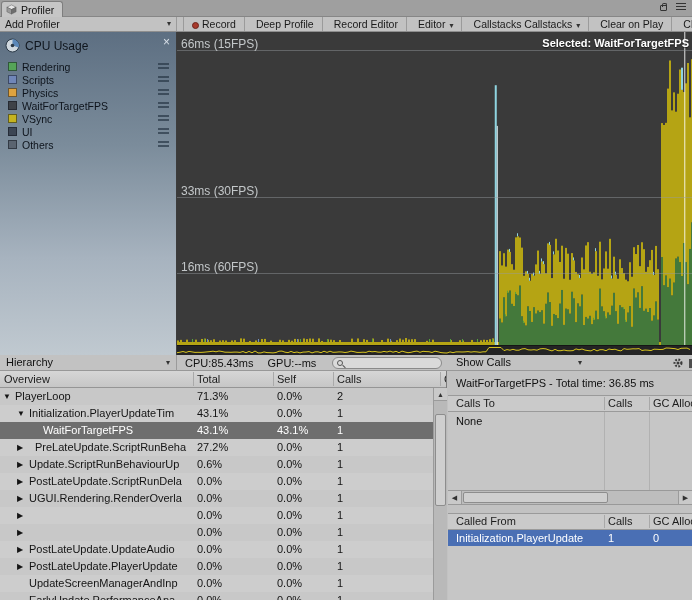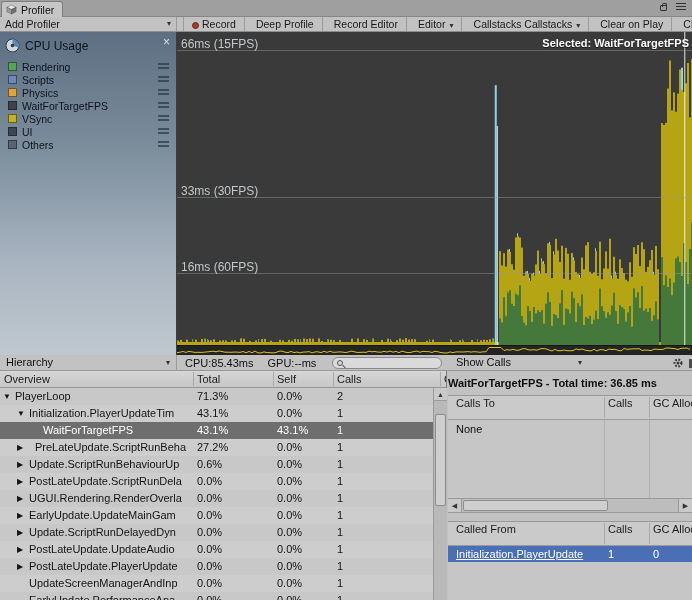--- a/index.html
+++ b/index.html
@@ -72,40 +72,40 @@
   .trow.alt{background:#cdcdcd;}
   .trow.sel{background:#6e6e6e;}
   .trow span{position:absolute;top:0;line-height:17px;white-space:nowrap;overflow:hidden;color:#141414;}
   .trow.sel span{color:#fff;}
   .arrow{font-size:8px;top:1px;color:#2e2e2e;}
   .vscroll{position:absolute;left:433px;top:17px;bottom:0;width:14px;background:#b9b9b9;border-left:1px solid #9b9b9b;}
   .vs-up{position:absolute;left:0;top:0;width:100%;height:13px;background:#c9c9c9;border-bottom:1px solid #9b9b9b;text-align:center;font-size:7px;line-height:13px;color:#333;}
   .vs-thumb{position:absolute;left:1px;top:26px;width:11px;height:92px;background:#cfcfcf;border:1px solid #8d8d8d;border-radius:2px;}
 
   .detail{position:absolute;left:448px;top:0;right:0;bottom:0;background:#c2c2c2;overflow:hidden;}
-  .dtitle{height:24px;line-height:24px;font-weight:bold;color:#101010;white-space:nowrap;}
-  .subhead{position:relative;height:25px;background:#cacaca;border-top:1px solid #9a9a9a;border-bottom:1px solid #9a9a9a;}
+  .dtitle{height:24px;line-height:24px;padding-left:8px;font-weight:normal;color:#101010;white-space:nowrap;}
+  .subhead{position:relative;height:17px;background:#cacaca;border-top:1px solid #9a9a9a;border-bottom:1px solid #9a9a9a;}
   .subhead span{position:absolute;top:0;line-height:15px;color:#1c1c1c;white-space:nowrap;}
   .sh-label{left:8px;} .sh-calls{left:160px;} .sh-gc{left:205px;}
   .vdiv{position:absolute;top:1px;bottom:1px;width:1px;background:#a8a8a8;}
   .ct-body{position:relative;height:78px;background:#c6c6c6;}
   .none{position:absolute;left:8px;top:3px;color:#101010;}
   .colline{position:absolute;top:0;bottom:0;width:1px;background:rgba(0,0,0,.10);}
   .hscroll{position:relative;height:15px;background:#bdbdbd;border-top:1px solid #999;border-bottom:1px solid #999;}
   .hs-btn{position:absolute;top:0;width:14px;height:100%;background:#c9c9c9;font-size:7px;text-align:center;line-height:13px;color:#333;}
   .hs-left{left:0;border-right:1px solid #9b9b9b;}
   .hs-right{right:0;border-left:1px solid #9b9b9b;}
   .hs-thumb{position:absolute;left:15px;top:1px;width:145px;height:11px;background:#cfcfcf;border:1px solid #8d8d8d;border-radius:2px;}
   .gap8{height:8px;}
   .cf-body{position:relative;background:#c6c6c6;height:98px;}
   .cfrow{position:relative;height:16px;}
   .cfrow.sel{background:#4a6fb4;}
   .cfrow span{position:absolute;top:0;line-height:16px;white-space:nowrap;overflow:hidden;color:#141414;}
   .cfrow.sel span{color:#fff;}
-  .cf-label{left:8px;right:76px;text-decoration:underline;} .cf-calls{left:160px;} .cf-gc{left:205px;}
+  .cf-label{left:8px;right:76px;} .cf-calls{left:160px;} .cf-gc{left:205px;}
 </style>
 </head>
 <body>
 
 <div class="window">
 
   <div class="tabbar">
     <div class="tab">
       <span>
         <svg width="11" height="11" viewBox="0 0 12 12">
@@ -596,28 +596,26 @@
           </div>
           <div class="trow">
             <span class="arrow" style="left: 17px;">▶</span>
             <span style="left: 29px; right: 242px;">UGUI.Rendering.RenderOverla</span>
             <span style="left: 197px;">0.0%</span>
             <span style="left: 277px;">0.0%</span>
             <span style="left: 337px;">1</span>
           </div>
           <div class="trow alt">
             <span class="arrow" style="left: 17px;">▶</span>
-            <span style="left: 29px; right: 242px;">EarlyUpdate.UpdateMainGam</span>
             <span style="left: 197px;">0.0%</span>
             <span style="left: 277px;">0.0%</span>
             <span style="left: 337px;">1</span>
           </div>
           <div class="trow">
             <span class="arrow" style="left: 17px;">▶</span>
-            <span style="left: 29px; right: 242px;">Update.ScriptRunDelayedDyn</span>
             <span style="left: 197px;">0.0%</span>
             <span style="left: 277px;">0.0%</span>
             <span style="left: 337px;">1</span>
           </div>
           <div class="trow alt">
             <span class="arrow" style="left: 17px;">▶</span>
             <span style="left: 29px; right: 242px;">PostLateUpdate.UpdateAudio</span>
             <span style="left: 197px;">0.0%</span>
             <span style="left: 277px;">0.0%</span>
             <span style="left: 337px;">1</span>

